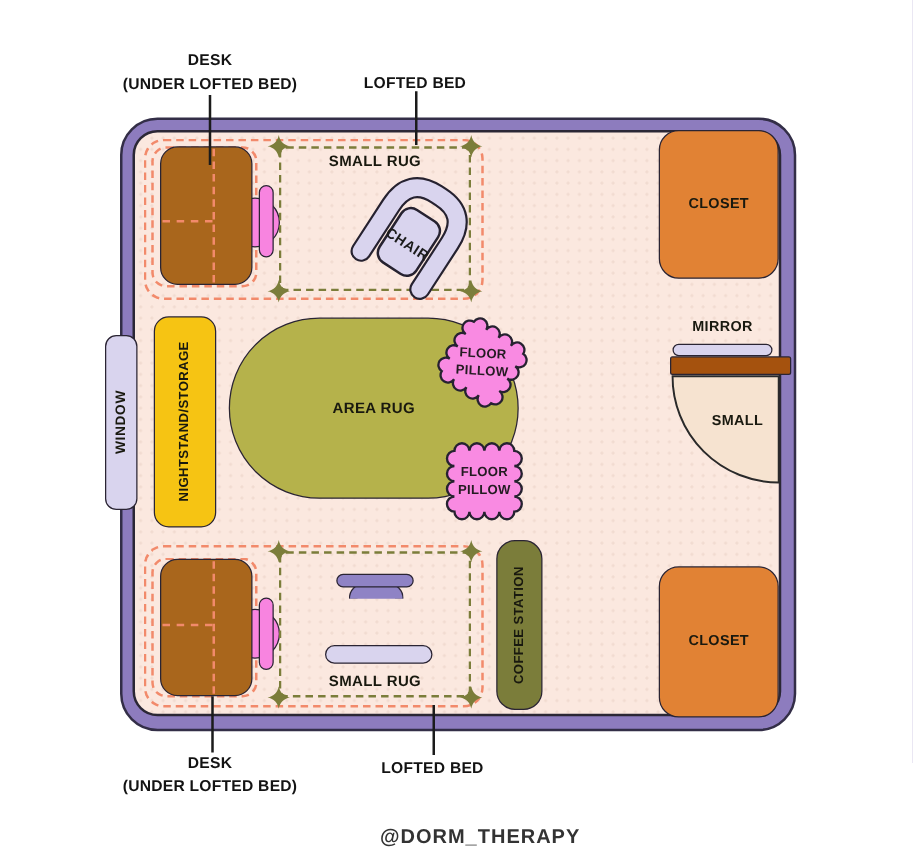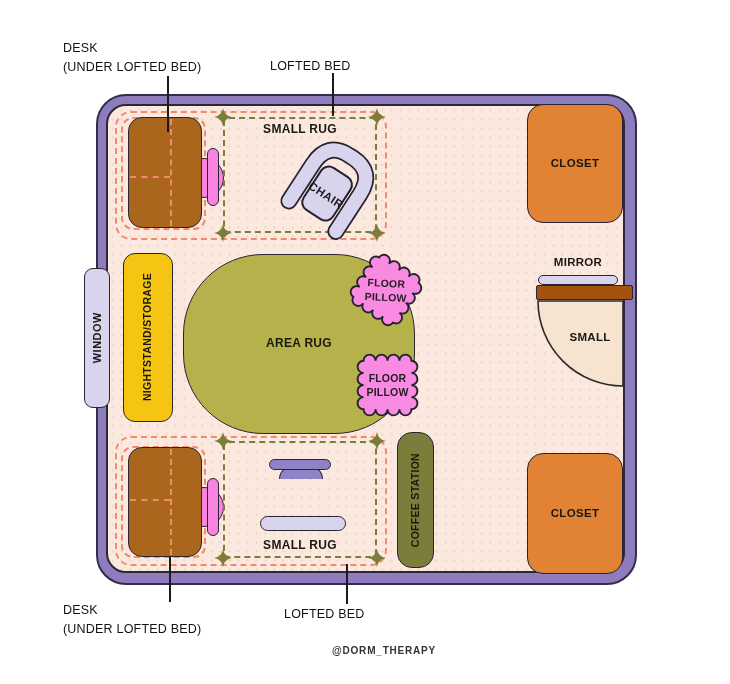--- a/index.html
+++ b/index.html
@@ -13,32 +13,32 @@
   .box { position:absolute; box-sizing:border-box; border:1.6px solid #2a2433; }
   .center { display:flex; align-items:center; justify-content:center; text-align:center; }
   .col { flex-direction:column; }
   .flabel { font-weight:700; font-size:11px; letter-spacing:.3px; color:#19190f; line-height:1.3; }
   .vtext { writing-mode:vertical-rl; transform:rotate(180deg); }
   .dash-salmon { position:absolute; box-sizing:border-box; border:2px dashed var(--dash_salmon); border-radius:16px; }
   .dash-olive { position:absolute; box-sizing:border-box; border:2px dashed var(--appliance_olive); border-radius:6px; }
   .dash-v { position:absolute; width:0; border-left:2px dashed var(--dash_salmon); }
   .dash-h { position:absolute; height:0; border-top:2px dashed var(--dash_salmon); }
   .leader { position:absolute; width:1.5px; background:#1b1b1b; }
-  .ann { position:absolute; font-size:12.5px; font-weight:400; letter-spacing:.2px; text-align:left; line-height:1.55; color:#131313; }
+  .ann { position:absolute; font-size:12.5px; font-weight:700; letter-spacing:.2px; text-align:center; line-height:1.55; color:#131313; }
   .room-wall { background:var(--wall); border:2px solid #332e47; border-radius:30px; }
   .room-floor {
     background-color:var(--floor);
     background-image:radial-gradient(circle, rgba(150,105,80,.10) 1px, transparent 1.4px);
     background-size:9px 9px;
     border:2px solid #2b2735; border-radius:20px;
   }
   .sparkle { position:absolute; width:18px; height:18px; }
   .pillow { position:absolute; }
   .pillow .ptext { position:absolute; inset:0; display:flex; flex-direction:column; align-items:center; justify-content:center; font-size:10.5px; font-weight:700; line-height:1.35; letter-spacing:.2px; color:#241b22; }
-  .credit { position:absolute; font-size:10px; font-weight:700; letter-spacing:.8px; color:#333333; text-align:center; }
+  .credit { position:absolute; font-size:16px; font-weight:700; letter-spacing:.8px; color:#333333; text-align:center;margin-top:16px; }
 </style>
 </head>
 <body>
 
 <div id="canvas">
 
   <div class="abs room-wall" style="left:96px; top:94px; width:541px; height:491px;"></div>
   <div class="abs room-floor" style="left:106px; top:104px; width:519px; height:469px;"></div>
 
   <div class="dash-salmon" style="left:115px; top:111px; width:272px; height:129px;"></div>
@@ -77,21 +77,21 @@
     <span>CLOSET</span>
   </div>
 
   <div class="box center flabel" style="left:84px; top:268px; width:26px; height:140px; border-radius:9px; background:var(--lavender); border-width:1.6px;">
     <span class="vtext" style="font-size:11px; letter-spacing:.5px;">WINDOW</span>
   </div>
   <div class="box center flabel" style="left:123px; top:253px; width:50px; height:169px; border-radius:12px; background:var(--cart_yellow);">
     <span class="vtext" style="font-size:10.5px;">NIGHTSTAND/STORAGE</span>
   </div>
 
-  <div class="box center flabel" style="left:183px; top:254px; width:232px; height:180px; border-radius:80px; background:var(--rug_olive); font-size:12px;align-items:center;">
+  <div class="box center flabel" style="left:183px; top:254px; width:232px; height:145px; border-radius:80px; background:var(--rug_olive); font-size:12px;align-items:center;">
     <span>AREA RUG</span>
   </div>
 
   <div class="pillow" style="left:355px; top:259px; width:62px; height:62px; transform:rotate(33deg);">
     <svg width="62" height="62" viewBox="0 0 100 100" preserveAspectRatio="none">
       <path d="M12,12 a9.5,9.5 0 0 1 19,0 a9.5,9.5 0 0 1 19,0 a9.5,9.5 0 0 1 19,0 a9.5,9.5 0 0 1 19,0 a9.5,9.5 0 0 1 0,19 a9.5,9.5 0 0 1 0,19 a9.5,9.5 0 0 1 0,19 a9.5,9.5 0 0 1 0,19 a9.5,9.5 0 0 1 -19,0 a9.5,9.5 0 0 1 -19,0 a9.5,9.5 0 0 1 -19,0 a9.5,9.5 0 0 1 -19,0 a9.5,9.5 0 0 1 0,-19 a9.5,9.5 0 0 1 0,-19 a9.5,9.5 0 0 1 0,-19 a9.5,9.5 0 0 1 0,-19 Z" fill="var(--pillow_pink)" stroke="#262230" stroke-width="3"></path>
     </svg>
     <div class="ptext" style="transform:rotate(-30deg);">
       <span>FLOOR</span>
       <span>PILLOW</span>

